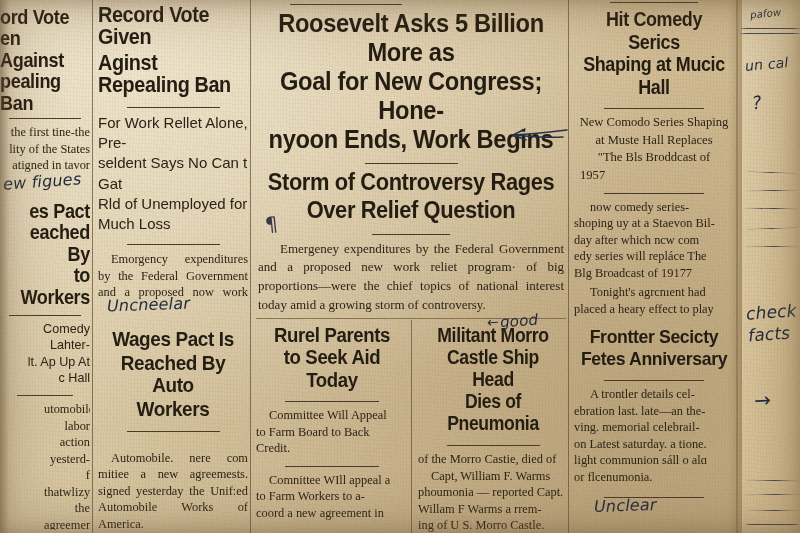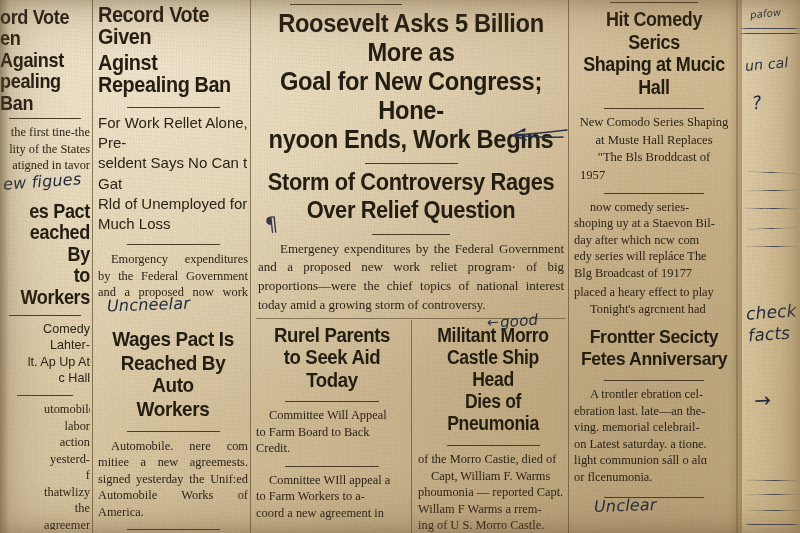--- a/index.html
+++ b/index.html
@@ -158,21 +158,21 @@
 
   </div>
 
   <div class="clip" style="left:98px;top:328px;width:150px;height:208px;">
     <div class="hl med" style="transform:scaleX(.90);">
       <div>Wages Pact Is</div>
       <div style="margin-top:3px;">Reached By Auto</div>
       <div style="margin-top:3px;">Workers</div>
     </div>
     <div class="rule" style="margin-top:11px;"></div>
-    <div class="body" style="margin-top:6px;">Automobile. nere com mitiee a new agreemests. signed yesterday the Unif:ed Automobile Works of America.</div>
+    <div class="body" style="margin-top:18px;">Automobile. nere com mitiee a new agreemests. signed yesterday the Unif:ed Automobile Works of America.</div>
     <div class="rule" style="margin-top:9px;"></div>
   </div>
 
   <div class="vline" style="left:250px;top:0;height:533px;"></div>
 
   <div class="clip" style="left:256px;top:2px;width:310px;height:310px;">
     <div class="rule" style="width:36%;margin:2px 0 4px 34px;"></div>
     <div class="hl" style="font-size:25.5px;transform:scaleX(.93);line-height:1.14;">
       <div>Roosevelt Asks 5 Billion More as</div>
       <div>Goal for New Congress; Hone-</div>
@@ -245,36 +245,36 @@
     </div>
     <div class="rule" style="margin-top:9px;"></div>
     <div class="body" style="text-indent:0;">
       <div style="text-indent:16px;">now comedy series-</div>
       <div>shoping uy at a Staevon Bil-</div>
       <div>day after which ncw com</div>
       <div>edy series will repláce The</div>
       <div>Blg Broadcast of 19177</div>
     </div>
     <div class="body" style="text-indent:0;margin-top:3px;">
+      <div style="text-indent:16px;">Tonight's agrcnıent had</div>
       <div>placed a heary effect to play</div>
-      <div style="text-indent:16px;">Tonight's agrcnıent had</div>
       <div>an appearance. in this nıne</div>
 
     </div>
 
   </div>
 
   <div class="clip" style="left:574px;top:326px;width:160px;height:207px;">
     <div class="hl sm" style="transform:scaleX(.93);line-height:1.16;font-size:19px;">
       <div>Frontter Secicty</div>
       <div>Fetes Anniversary</div>
     </div>
     <div class="rule" style="margin-top:10px;"></div>
     <div class="body" style="text-indent:0;">
-      <div style="text-indent:16px;">A trontler ebration cel-</div>
+      <div style="text-indent:16px;">A trontler details cel-</div>
       <div>ebration last. late—an the-</div>
       <div>ving. memorial celebrail-</div>
       <div>on Latest saturday. a tione.</div>
       <div>light communion sáll o alɑ</div>
       <div>or flcenumonia.</div>
     </div>
     <div class="rule" style="margin-top:12px;"></div>
   </div>
 
   <div class="vline" style="left:736px;top:0;height:533px;border-left:2px solid #7a6340;opacity:.45;"></div>

